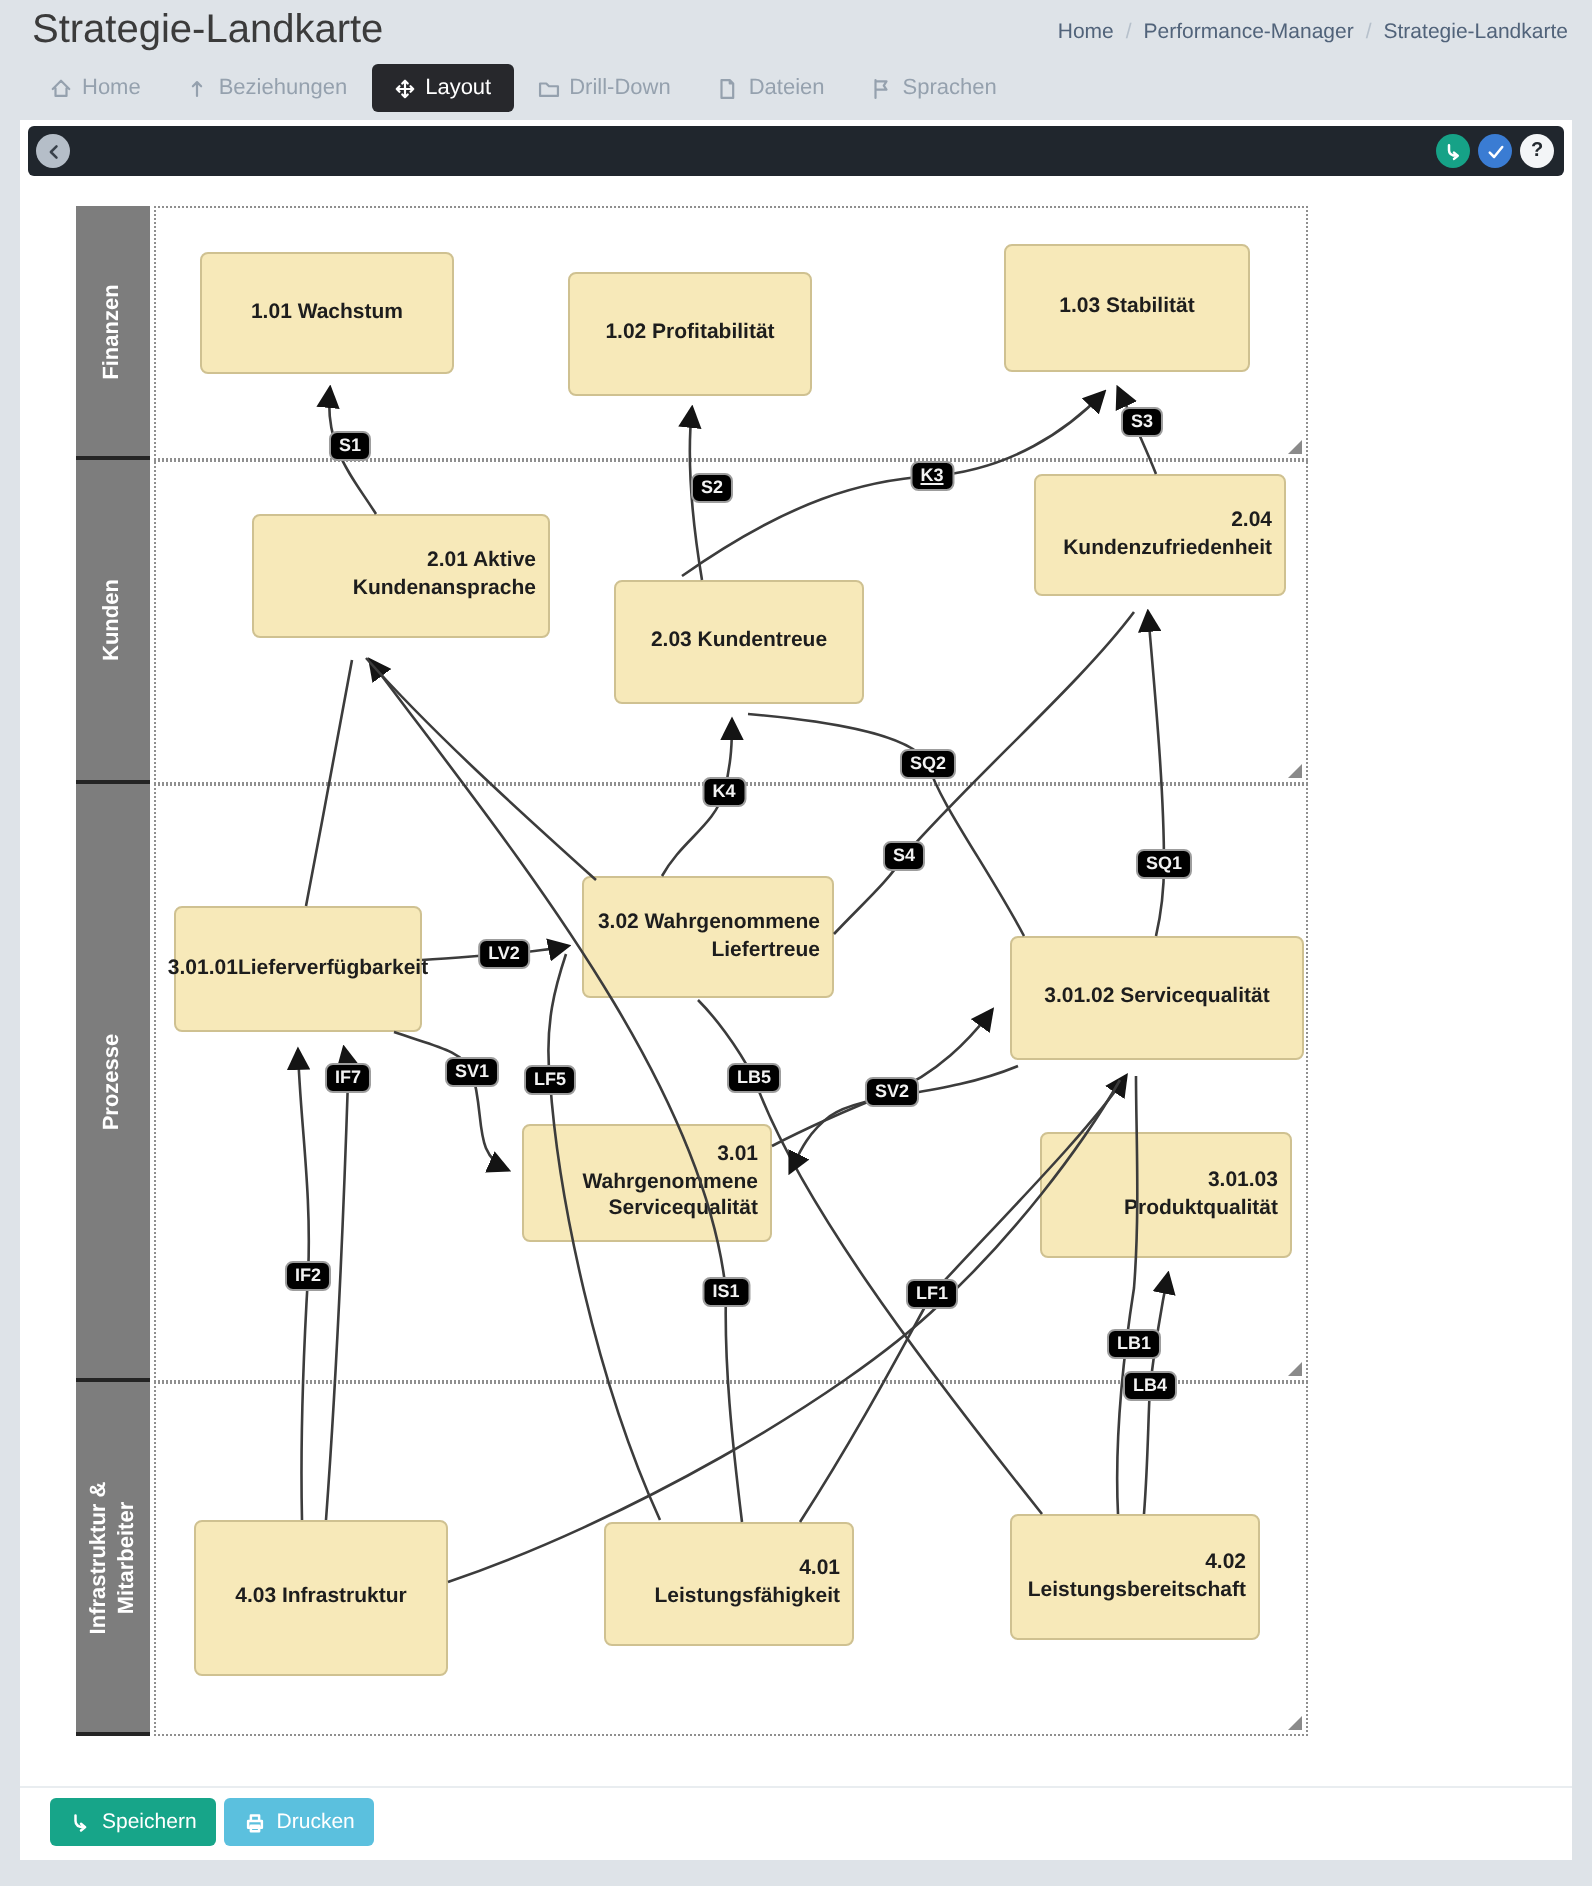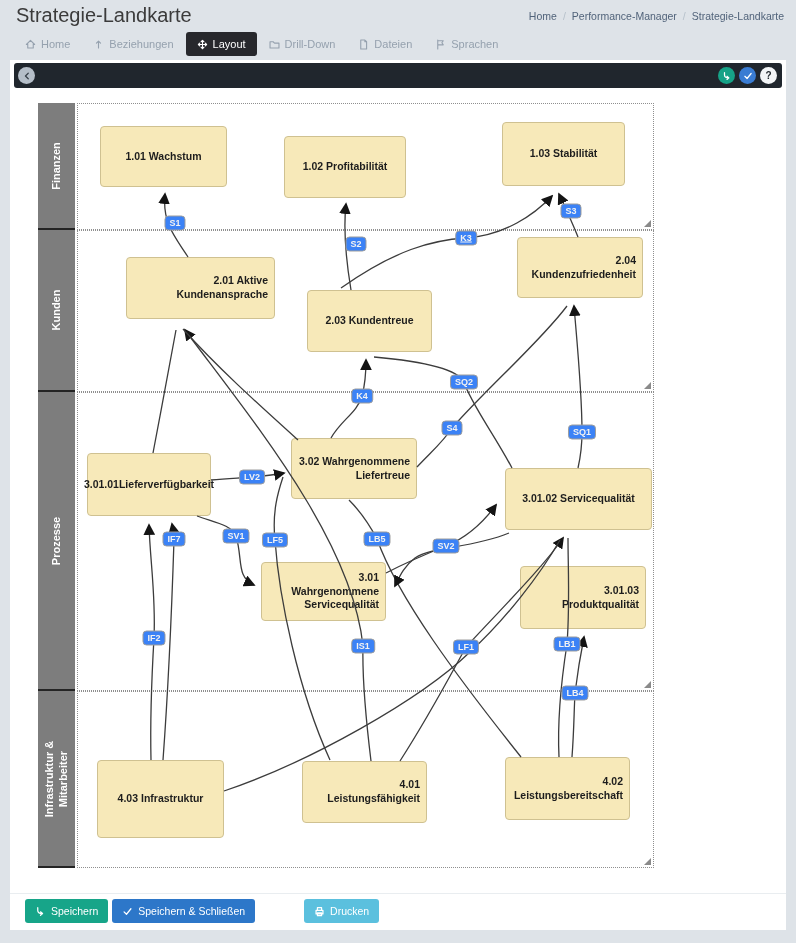--- a/index.html
+++ b/index.html
@@ -34,21 +34,21 @@
   .lane-cell:last-of-type{border-bottom:none;}
   .lane-label{position:absolute;left:50%;top:50%;transform:translate(-50%,-50%) rotate(-90deg);
     color:#fff;font-size:11px;font-weight:bold;text-align:center;line-height:1.25;white-space:normal;}
   .lane-band{position:absolute;left:77px;width:577px;border:1px dotted #8f8f8f;box-sizing:border-box;z-index:0;}
   .resize-handle{position:absolute;right:2px;bottom:2px;width:0;height:0;
     border-style:solid;border-width:0 0 7px 7px;border-color:transparent transparent #8a8a8a transparent;cursor:se-resize;}
   .node{position:absolute;background:#f7e9b9;border:1px solid #cfc191;border-radius:4px;
     display:flex;align-items:center;justify-content:center;text-align:right;
     font-size:10.5px;font-weight:bold;color:#1d1d1d;line-height:1.3;padding:4px 6px;box-sizing:border-box;z-index:1;cursor:move;}
   #edge-svg{position:absolute;left:0;top:0;z-index:2;pointer-events:none;}
-  .edge-chip{position:absolute;transform:translate(-50%,-50%);background:#3b82f6;border:1px solid #9d9d9d;
+  .edge-chip{position:absolute;transform:translate(-50%,-50%);background:#000000;border:1px solid #9d9d9d;
     color:#f2f2f2;font-size:9px;font-weight:bold;padding:2px 4px;border-radius:4px;z-index:3;cursor:pointer;line-height:1;}
   
   .footer-divider{position:absolute;left:10px;top:893px;width:776px;height:0;border-top:1px solid #e9edf0;}
   .footer{position:absolute;left:25px;top:899px;display:flex;align-items:center;}
   .fbtn{height:24px;display:inline-flex;align-items:center;gap:5px;padding:0 10px;border:none;border-radius:3px;
     color:#fff;font-size:10.5px;font-family:inherit;cursor:pointer;}
   .fbtn svg{display:block;}
   .fbtn.b0{margin-right:4px;}
   .fbtn.b1{margin-right:49px;}
 </style>
@@ -205,37 +205,31 @@
     <div class="edge-chip" style="left: 582px; top: 432px;">SQ1</div>
     <div class="edge-chip" style="left: 252px; top: 477px;">LV2</div>
     <div class="edge-chip" style="left: 275px; top: 540px;">LF5</div>
     <div class="edge-chip" style="left: 236px; top: 536px;">SV1</div>
     <div class="edge-chip" style="left: 377px; top: 539px;">LB5</div>
     <div class="edge-chip" style="left: 446px; top: 546px;">SV2</div>
     <div class="edge-chip" style="left: 154px; top: 638px;">IF2</div>
     <div class="edge-chip" style="left: 174px; top: 539px;">IF7</div>
     <div class="edge-chip" style="left: 363px; top: 646px;">IS1</div>
     <div class="edge-chip" style="left: 466px; top: 647px;">LF1</div>
-    <div class="edge-chip" style="left: 567px; top: 644px;">LB1</div>
+    <div class="edge-chip" style="left: 567px; top: 672px;">LB1</div>
     <div class="edge-chip" style="left: 575px; top: 693px;">LB4</div>
   </div>
 
 <div class="footer-divider"></div>
 <div class="footer" id="footer">
     <button class="fbtn b0" style="background: rgb(23, 165, 137);">
       <svg width="11" height="11" viewBox="0 0 16 16" fill="none" stroke="currentColor" stroke-width="1.8" stroke-linecap="round" stroke-linejoin="round">
         <path d="M4 2.5 V6.5 C4 10 6.5 11 10.5 11 M8 8.5 L11 11 L8 13.5"></path>
       </svg>
       <span>Speichern</span>
     </button>
-    <button class="fbtn b1" style="background: rgb(45, 119, 201);">
-      <svg width="11" height="11" viewBox="0 0 16 16" fill="none" stroke="currentColor" stroke-width="1.8" stroke-linecap="round" stroke-linejoin="round">
-        <path d="M3 8.5 L6.5 12 L13 4"></path>
-      </svg>
-      <span>Speichern &amp; Schließen</span>
-    </button>
     <button class="fbtn b2" style="background: rgb(91, 192, 222); text-align: right;">
       <svg width="11" height="11" viewBox="0 0 16 16" fill="none" stroke="currentColor" stroke-width="1.8" stroke-linecap="round" stroke-linejoin="round">
         <path d="M3 6.5 H13 V11.5 H3 Z M5 6.5 V2.5 H11 V6.5 M5 10 H11 V14 H5 Z"></path>
       </svg>
       <span>Drucken</span>
     </button>
   </div>
 
 </body></html>

